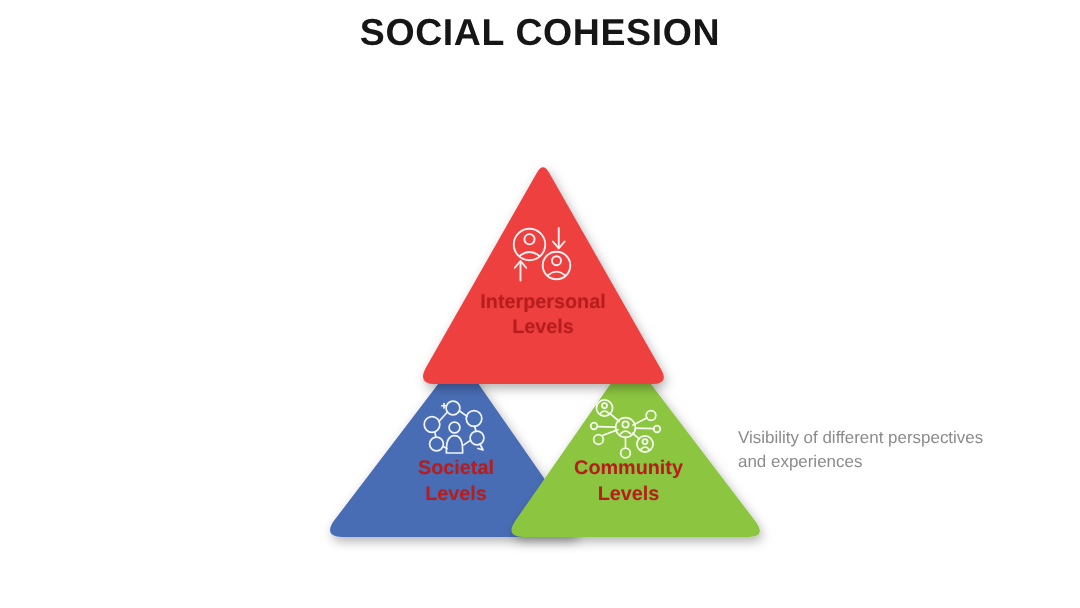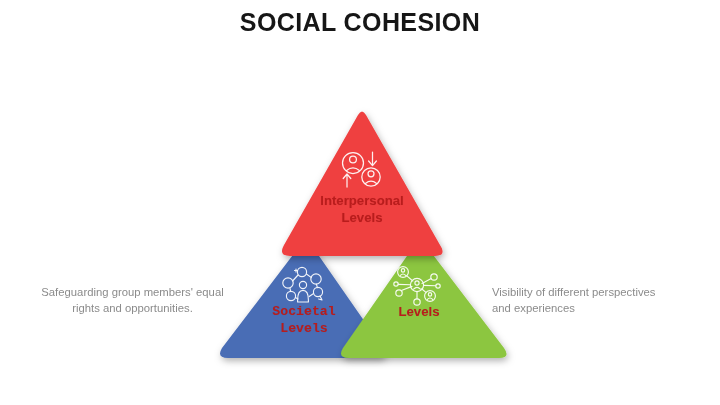--- a/index.html
+++ b/index.html
@@ -85,36 +85,34 @@
   }
   .label-interpersonal {
     left: 296px;
     top: 193px;
     width: 132px;
   }
   .label-societal {
     left: 243px;
     top: 304px;
     width: 122px;
-    font-family: Liberation Mono, monospace;
   }
   .label-community {
     left: 358px;
     top: 304px;
     width: 122px;
   }
 </style>
 </head>
 <body style="background: rgb(255, 255, 255);">
 
 <div id="stage">
 
   <div class="title">SOCIAL COHESION</div>
 
-  <div class="caption caption-left">Safeguarding group members' equal rights and opportunities.</div>
   <div class="caption caption-right">Visibility of different perspectives and experiences</div>
 
   <div id="triangles">
     <svg width="720" height="405" viewBox="0 0 720 405" xmlns="http://www.w3.org/2000/svg">
       <defs>
         <filter id="softshadow" x="-30%" y="-30%" width="160%" height="160%">
           <feDropShadow dx="1.5" dy="3" stdDeviation="3.5" flood-color="#000000" flood-opacity="0.30"></feDropShadow>
         </filter>
       </defs>
 
@@ -224,16 +222,17 @@
     <div>Interpersonal</div>
     <div>Levels</div>
   </div>
 
   <div class="tri-label label-societal">
     <div>Societal</div>
     <div>Levels</div>
   </div>
 
   <div class="tri-label label-community">
+    <div>Community</div>
     <div>Levels</div>
   </div>
 
 </div>
 
 </body></html>

